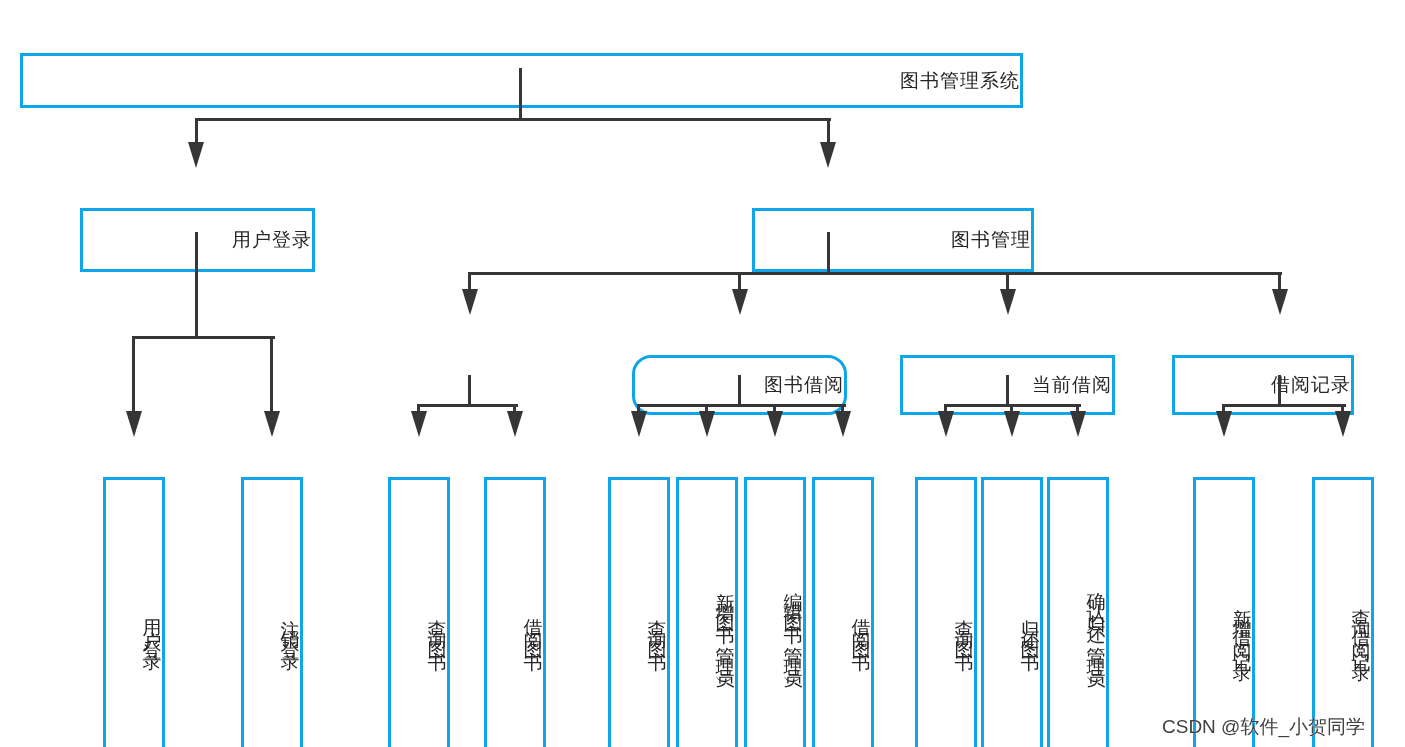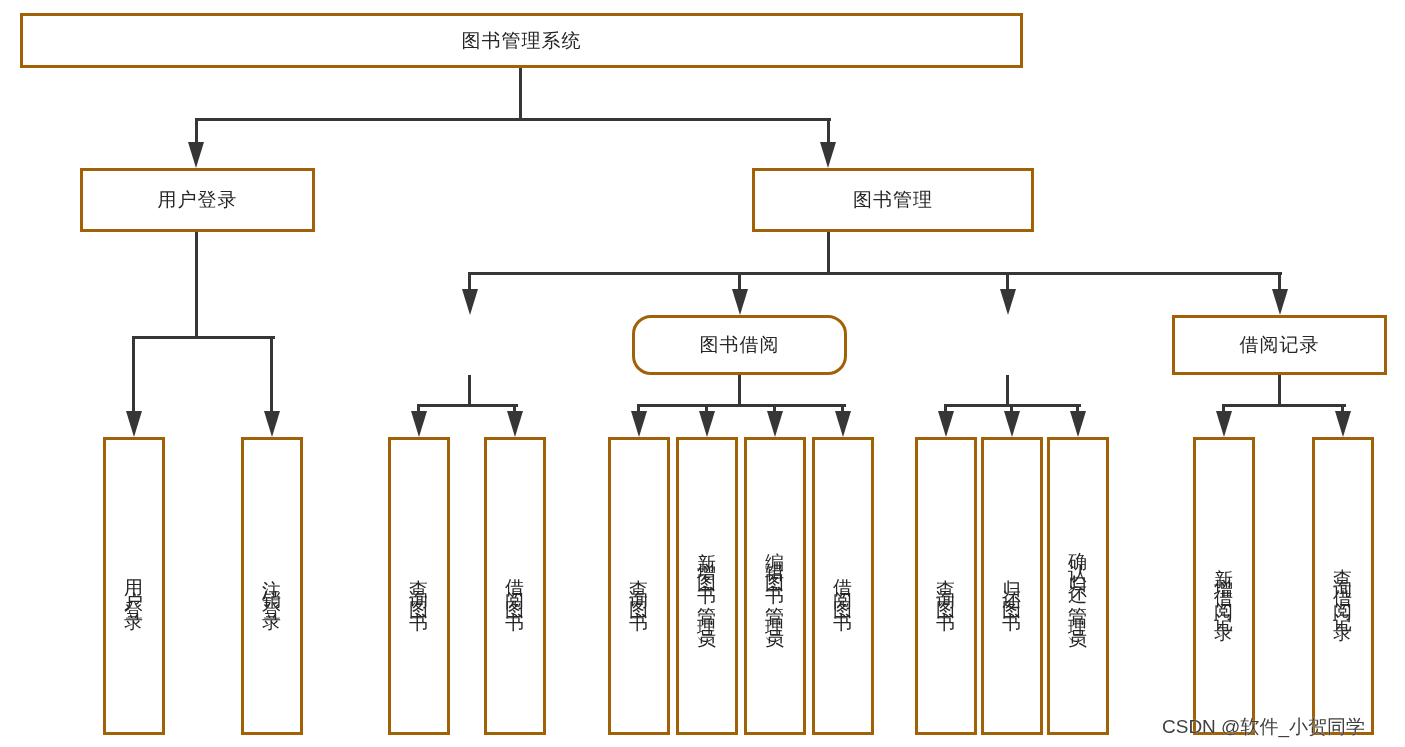--- a/index.html
+++ b/index.html
@@ -2,23 +2,23 @@
 <html><head>
 <meta charset="utf-8">
 <style>
   html,body { margin:0; padding:0; background:#ffffff; }
   .canvas {
     position:relative; width:1405px; height:747px; background:#ffffff;
     font-family:"Liberation Sans","DejaVu Sans",sans-serif; overflow:hidden;
   }
   .node {
     position:absolute; box-sizing:border-box;
-    border:3px solid #a16207; background:#ffffff;
-    display:flex; align-items:center; justify-content:center;
-    color:#262626; font-size:19px; letter-spacing:1px;
+    border:3px solid #0ea5e9; background:#ffffff;
+    display:flex; align-items:center; justify-content:flex-end;
+    color:#262626; font-size:19px; letter-spacing:1px;margin-top:40px;
   }
   .leaf span {
     writing-mode:vertical-rl; text-orientation:mixed;
     letter-spacing:11px; font-size:19px; color:#262626; line-height:1;
   }
   .h-line, .v-line, .shaft { position:absolute; background:#363636; }
   .h-line { height:3px; }
   .v-line, .shaft { width:3px; }
   .arrowhead {
     position:absolute; width:0; height:0;
@@ -68,21 +68,24 @@
   <div class="shaft" style="left:738px; top:272px; height:23px;"></div>
   <div class="arrowhead" style="left:732px; top:289px;"></div>
   <div class="shaft" style="left:1006px; top:272px; height:23px;"></div>
   <div class="arrowhead" style="left:1000px; top:289px;"></div>
   <div class="shaft" style="left:1278px; top:272px; height:23px;"></div>
   <div class="arrowhead" style="left:1272px; top:289px;"></div>
 
   <div class="node" style="left:632px; top:315px; width:215px; height:60px;border-radius:19px;">
     <span>图书借阅</span>
   </div>
-  <div class="node" style="left:1172px; top:315px; width:215px; height:60px;">
+  <div class="node" style="left:900px; top:315px; width:215px; height:60px;">
+    <span>当前借阅</span>
+  </div>
+  <div class="node" style="left:1172px; top:315px; width:182px; height:60px;">
     <span>借阅记录</span>
   </div>
 
   <div class="v-line" style="left:468px; top:375px; height:32px;"></div>
   <div class="h-line" style="left:417px; top:404px; width:101px;"></div>
   <div class="shaft" style="left:417px; top:404px; height:12px;"></div>
   <div class="arrowhead" style="left:411px; top:411px;"></div>
   <div class="shaft" style="left:513px; top:404px; height:12px;"></div>
   <div class="arrowhead" style="left:507px; top:411px;"></div>
 

